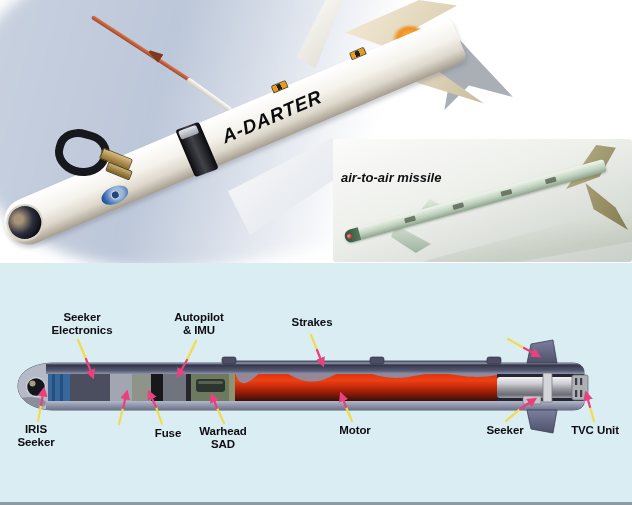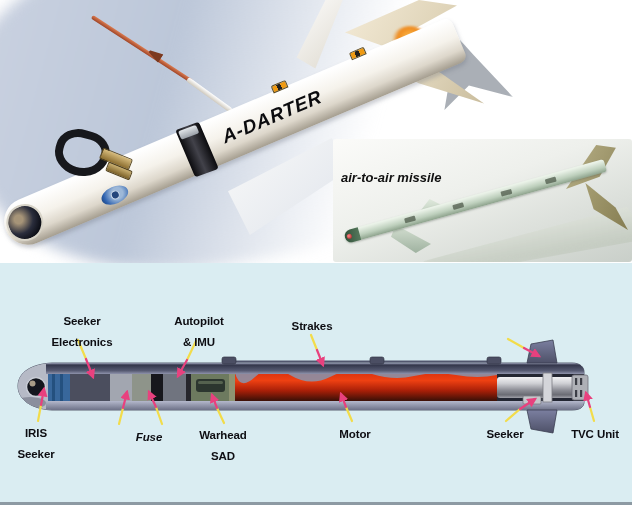--- a/index.html
+++ b/index.html
@@ -151,21 +151,21 @@
   }
 
   
   .diagram-panel{
     left:0;top:263px;width:632px;height:242px;background:#daedf2;
     border-bottom:3px solid #8d9aa3;
   }
   .diagram-panel svg{left:0;top:0;}
   .dlabel{
     font-size:11.5px;font-weight:bold;color:#0d0d12;text-align:center;
-    line-height:21px;letter-spacing:-.1px;white-space:pre-line;
+    line-height:13px;letter-spacing:-.1px;white-space:pre-line;
   }
 </style>
 </head>
 <body>
 
 <div id="root">
 
   <div class="photo-panel">
     <div class="sky-blob"></div>
     <div class="lower-wing"></div>
@@ -353,20 +353,20 @@
       </g>
     </svg>
 
     <div class="dlabel" style="left:22px;top:48px;width:120px;">Seeker
 Electronics</div>
     <div class="dlabel" style="left:154px;top:48px;width:90px;">Autopilot
 &amp; IMU</div>
     <div class="dlabel" style="left:277px;top:53px;width:70px;">Strakes</div>
     <div class="dlabel" style="left:1px;top:160px;width:70px;">IRIS
 Seeker</div>
-    <div class="dlabel" style="left:124px;top:164px;width:50px;font-style:italic;">Fuse</div>
+    <div class="dlabel" style="left:143px;top:164px;width:50px;">Fuse</div>
     <div class="dlabel" style="left:183px;top:162px;width:80px;">Warhead
 SAD</div>
     <div class="dlabel" style="left:320px;top:161px;width:70px;">Motor</div>
     <div class="dlabel" style="left:470px;top:161px;width:70px;">Seeker</div>
     <div class="dlabel" style="left:555px;top:161px;width:80px;">TVC Unit</div>
   </div>
 </div>
 
 </body></html>

